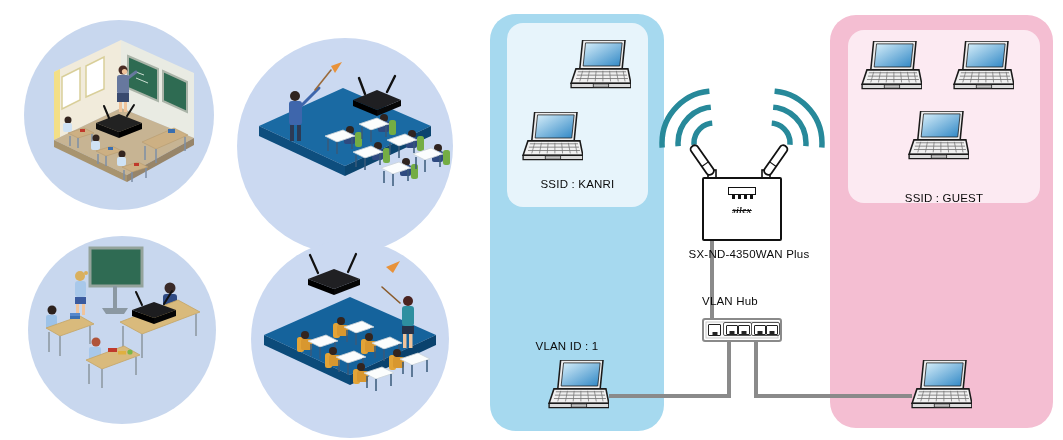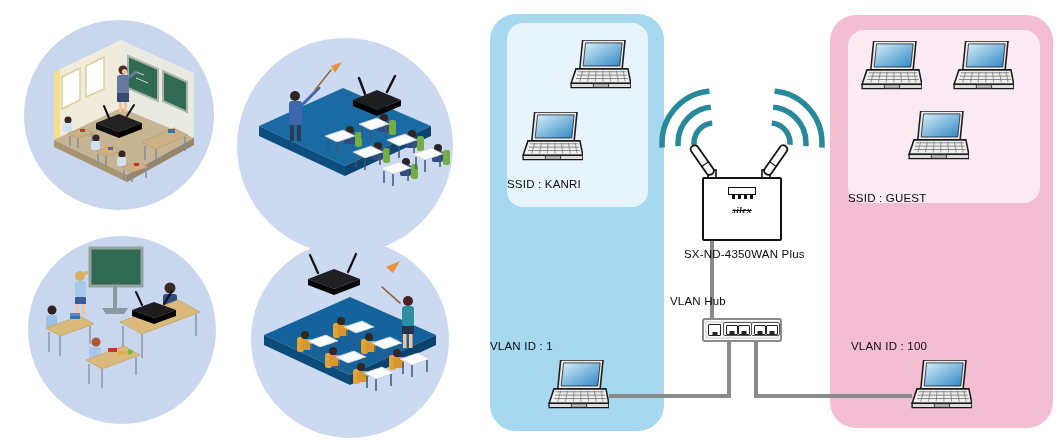--- a/index.html
+++ b/index.html
@@ -6,21 +6,21 @@
   #stage{position:relative;width:1063px;height:440px;background:#ffffff;overflow:hidden;
          font-family:"Liberation Sans",sans-serif;}
   
   .panel{position:absolute;border-radius:26px;z-index:0;}
   .panel-kanri{left:490px;top:14px;width:174px;height:417px;background:#a6d9ef;}
   .panel-guest{left:830px;top:15px;width:223px;height:413px;background:#f4bed2;}
   .inner{position:absolute;border-radius:16px;}
   .inner-kanri{left:17px;top:9px;width:141px;height:184px;background:#e7f4fb;}
   .inner-guest{left:18px;top:15px;width:192px;height:173px;background:#fceaf2;}
   
-  .lbl{position:absolute;font-size:11.5px;color:#0a0a0a;text-align:left;letter-spacing:.2px;
+  .lbl{position:absolute;font-size:11.5px;color:#0a0a0a;text-align:center;letter-spacing:.2px;
        white-space:nowrap;z-index:4;}
   
   .cable{position:absolute;background:#8a8a8a;z-index:1;}
   
   .laptop{position:absolute;width:62px;height:52px;z-index:3;}
   
   .ap-box{position:absolute;left:702px;top:177px;width:76px;height:60px;background:#fff;
           border:2.5px solid #111;border-radius:2px;z-index:3;}
   .ap-grille{position:absolute;left:50%;top:8px;transform:translateX(-50%);width:26px;height:6px;
              border:1.5px solid #111;background:#fff;}
@@ -374,17 +374,16 @@
     </div>
     <div class="pairbox" style="left:47px">
       <div class="port" style="left:1.5px;top:1.5px;width:10px;height:8px"></div>
       <div class="port" style="left:14px;top:1.5px;width:10px;height:8px"></div>
     </div>
   </div>
 
   <div class="lbl" style="left:507px;top:178px;width:141px">SSID : KANRI</div>
   <div class="lbl" style="left:848px;top:192px;width:192px">SSID : GUEST</div>
   <div class="lbl" style="left:490px;top:340px;width:154px">VLAN ID : 1</div>
-  <div class="lbl" style="left:851px;top:340px;width:180px">VLAN ID : 100</div>
   <div class="lbl" style="left:684px;top:248px;width:130px">SX-ND-4350WAN Plus</div>
   <div class="lbl" style="left:670px;top:295px;width:120px">VLAN Hub</div>
 
 </div>
 
 </body></html>

